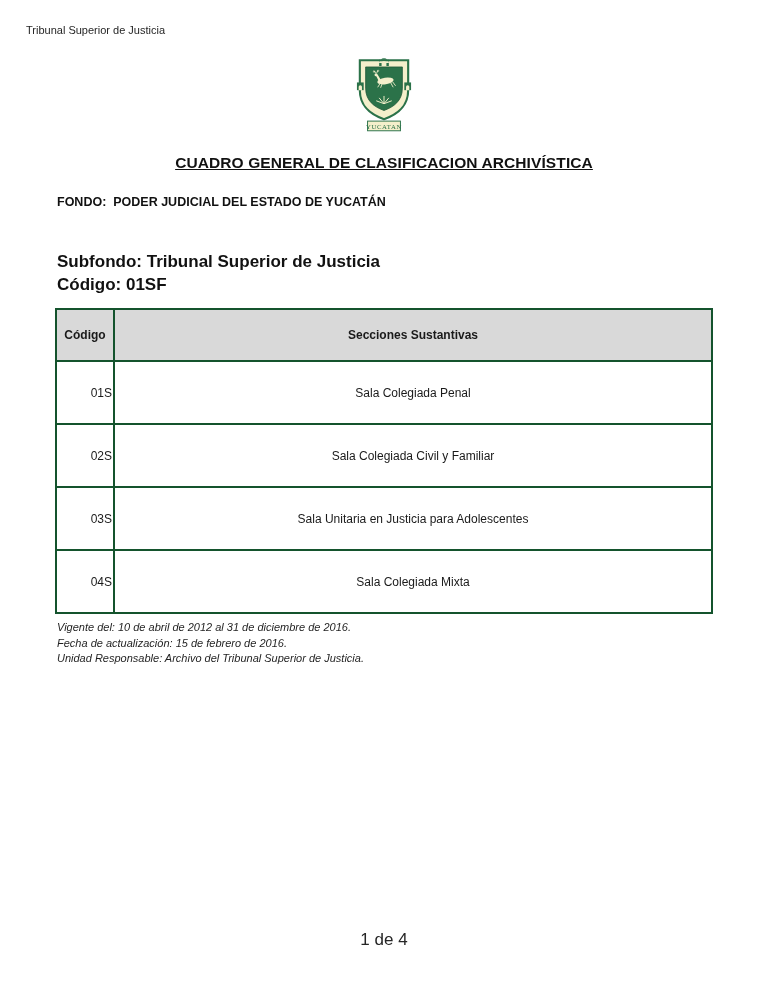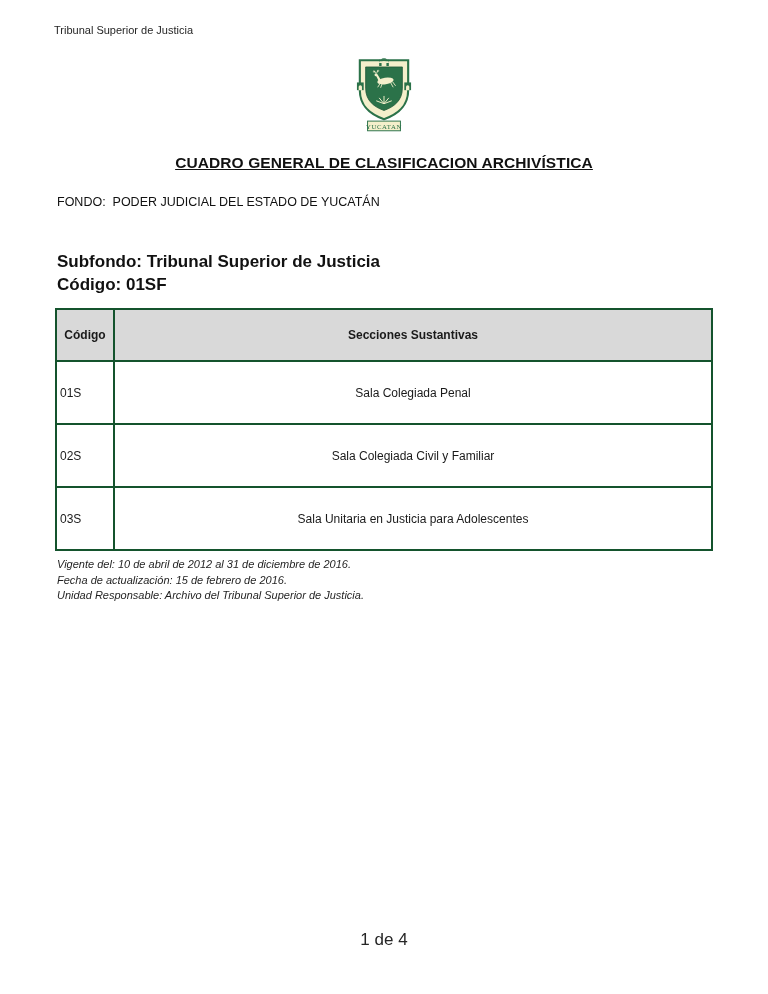--- a/index.html
+++ b/index.html
@@ -8,33 +8,33 @@
     background: #ffffff;
     font-family: "Liberation Sans", sans-serif;
     color: #1a1a1a;
     position: relative;
     overflow: hidden;
   }
   .page { position: relative; width: 768px; height: 994px; background: #fff; }
 
   .doc-header {
     display: flex; justify-content: space-between; align-items: flex-start;
-    padding: 24px 25px 0 54px;
+    padding: 24px 25px 0 26px;
     font-size: 11px; line-height: 13px; color: #262626;
   }
 
   .logo-wrap { display: flex; justify-content: center; margin-top: 20px; }
 
   .doc-title {
     text-align: center; font-weight: bold; font-size: 15.5px;
     margin-top: 21px; color: #111; letter-spacing: 0.1px; text-decoration: underline;
   }
 
   .fondo-line {
-    margin: 23px 0 0 57px; font-weight: normal; font-size: 12.5px;
+    margin: 23px 0 0 57px; font-weight: bold; font-size: 12.5px;
     white-space: pre-wrap; color: #111;
   }
 
   .subfondo-block {
     margin: 41px 0 0 57px; font-weight: bold; font-size: 17px;
     line-height: 23px; color: #111;
   }
 
   table.class-table {
     margin: 12px 0 0 55px; width: 658px;
@@ -43,21 +43,21 @@
   }
   table.class-table th, table.class-table td {
     border: 2px solid #14532d;
   }
   table.class-table col.c-code { width: 58px; }
   table.class-table thead th {
     height: 48px; background: #d9d9d9; font-weight: bold;
     text-align: center; vertical-align: middle; font-size: 12px;
   }
   table.class-table tbody td { height: 59px; vertical-align: middle; background: #fff; }
-  table.class-table tbody td.code-cell { text-align: left; padding-left: 3px; }
+  table.class-table tbody td.code-cell { text-align: right; padding-left: 3px; }
   table.class-table tbody td.section-cell { text-align: center; }
 
   .notes {
     margin: 6px 0 0 57px; font-style: italic; font-size: 11px;
     line-height: 15.5px; color: #1f1f1f; font-weight: 500;
   }
 
   .page-number {
     position: absolute; left: 0; bottom: 44px; width: 100%;
     text-align: center; font-size: 17px; color: #262626;
@@ -142,20 +142,24 @@
         <td class="section-cell">Sala Colegiada Penal</td>
       </tr>
       <tr>
         <td class="code-cell">02S</td>
         <td class="section-cell">Sala Colegiada Civil y Familiar</td>
       </tr>
       <tr>
         <td class="code-cell">03S</td>
         <td class="section-cell">Sala Unitaria en Justicia para Adolescentes</td>
       </tr>
+      <tr>
+        <td class="code-cell">04S</td>
+        <td class="section-cell">Sala Colegiada Mixta</td>
+      </tr>
     </tbody>
   </table>
 
   <div class="notes">
     <div>Vigente del: 10 de abril de 2012 al 31 de diciembre de 2016.</div>
     <div>Fecha de actualización: 15 de febrero de 2016.</div>
     <div>Unidad Responsable: Archivo del Tribunal Superior de Justicia.</div>
   </div>
 
   <div class="page-number">1 de 4</div>

